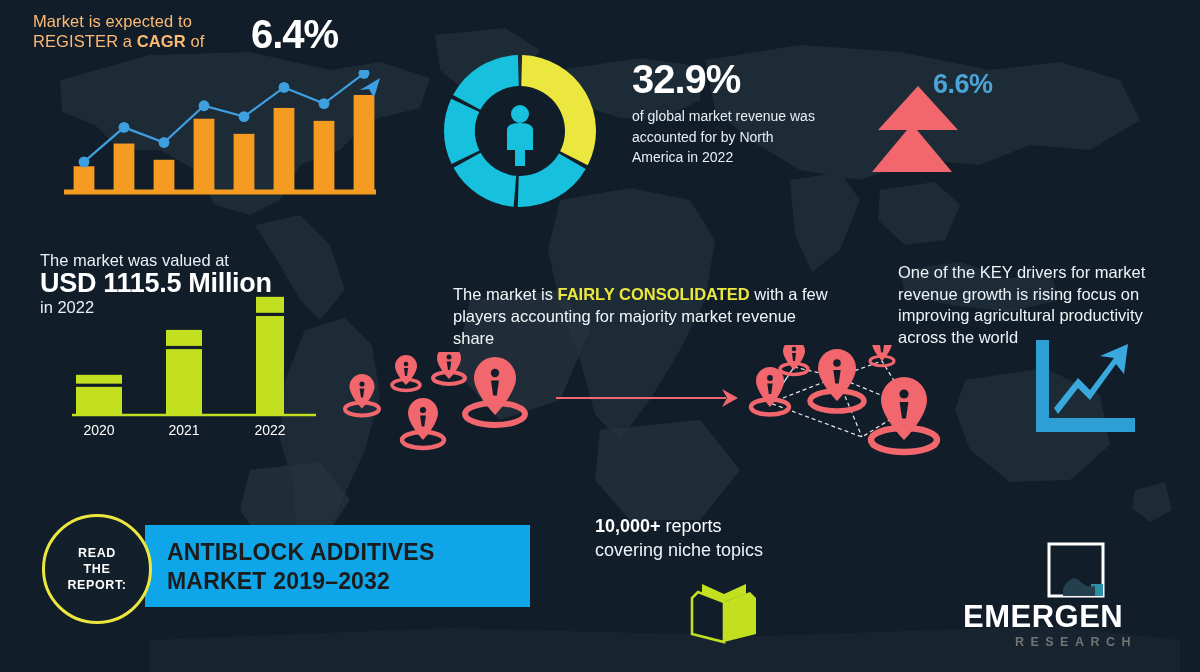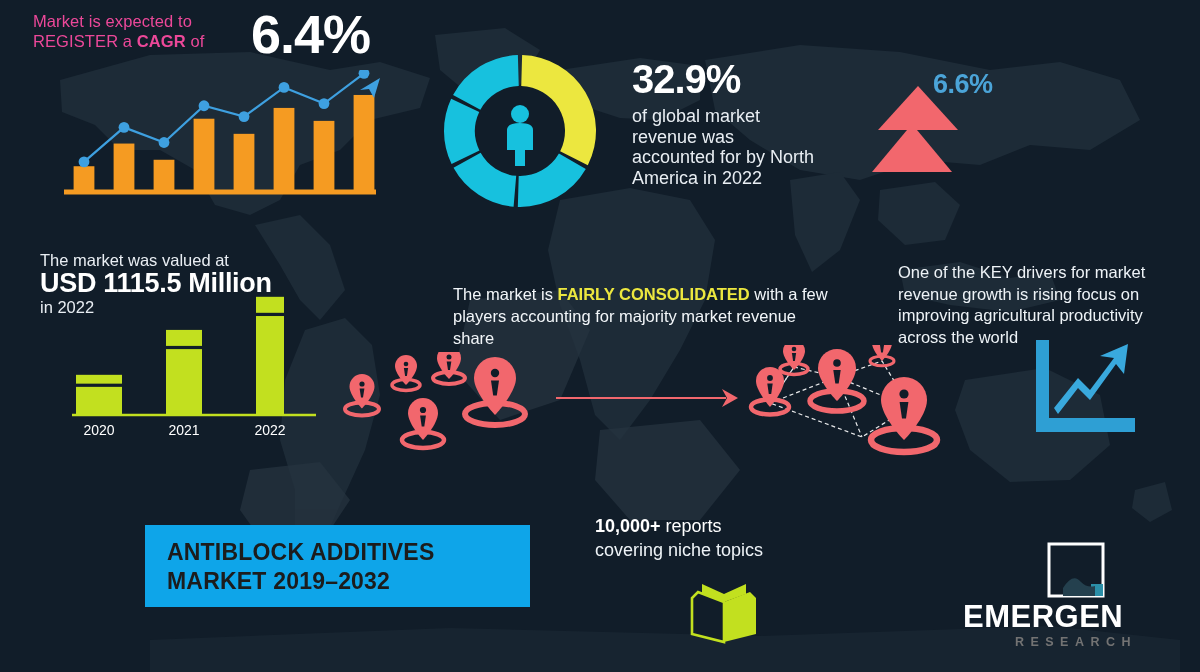--- a/index.html
+++ b/index.html
@@ -13,34 +13,34 @@
   #stage { position:relative; width:1200px; height:672px; overflow:hidden; background:#111d29; }
 
   
   #worldmap { position:absolute; inset:0; width:1200px; height:672px; }
 
   
   .abs { position:absolute; }
 
   
   #cagr-block { left:33px; top:7px; width:330px; }
-  #cagr-text { color:#ec4899; font-size:16.5px; line-height:20px; letter-spacing:.1px; width:200px; padding-top:4px;}
+  #cagr-text { color:#fdba74; font-size:16.5px; line-height:20px; letter-spacing:.1px; width:200px; padding-top:4px;}
   #cagr-text b { font-weight:bold; }
-  #cagr-value { position:absolute; left:218px; top:4px; font-size:54px; font-weight:bold; color:#ffffff; letter-spacing:-1px; line-height:46px; }
+  #cagr-value { position:absolute; left:218px; top:4px; font-size:40px; font-weight:bold; color:#ffffff; letter-spacing:-1px; line-height:46px; }
 
   
   #topchart { left:60px; top:70px; width:320px; height:130px; }
 
   
   #donut { left:441px; top:52px; width:158px; height:158px; }
 
   
   #na-block { left:632px; top:56px; width:185px; }
   #na-value { font-size:40px; font-weight:bold; color:#ffffff; letter-spacing:-1px; line-height:46px; }
-  #na-desc { color:#e9eef3; font-size:18px; line-height:20.5px; margin-top:4px; }
+  #na-desc { color:#e9eef3; font-size:14px; line-height:20.5px; margin-top:4px; }
 
   
   #chevrons { left:872px; top:82px; width:96px; height:94px; }
 
   
   #pack-block { left:933px; top:65px; width:255px; }
   #pack-desc { color:#5ba6cf; font-size:16.5px; line-height:21px; }
   #pack-value { color:#4ba4d8; font-size:27px; font-weight:bold; margin-top:4px; letter-spacing:-.5px; }
 
   
@@ -323,20 +323,27 @@
     <path d="M4 2 h13 v78 h86 v14 H4 Z" fill="#2e9fd4"></path>
     <path d="M22 70 L46 40 L58 52 L82 20 L68 18 L96 6 L92 36 L84 26 L58 62 L46 50 L26 76 Z" fill="#39a9dd"></path>
   </svg>
 
   <div class="abs" id="report-bar">
     <div id="report-title">
       <span>ANTIBLOCK ADDITIVES</span><br>
       <span>MARKET 2019–2032</span>
     </div>
   </div>
+  <div class="abs" id="report-circle">
+    <div id="report-circle-text">
+      <span>READ</span><br>
+      <span>THE</span><br>
+      <span>REPORT:</span>
+    </div>
+  </div>
 
   <div class="abs" id="rep-block">
     <div id="rep-line1">
       <b>10,000+</b><span> reports</span>
     </div>
     <div id="rep-line2">covering niche topics</div>
   </div>
   <svg class="abs" id="book-icon" viewBox="0 0 72 66">
     <path d="M36 16 L58 6 L58 16 L36 24 Z" fill="#c2e01f"></path>
     <path d="M36 16 L14 6 L14 16 L36 24 Z" fill="#c2e01f"></path>

